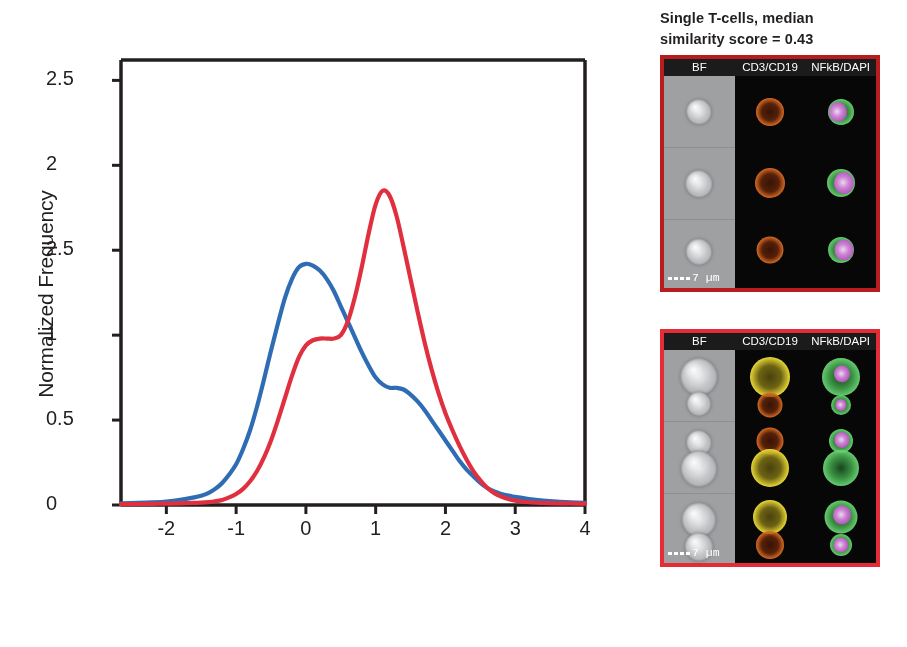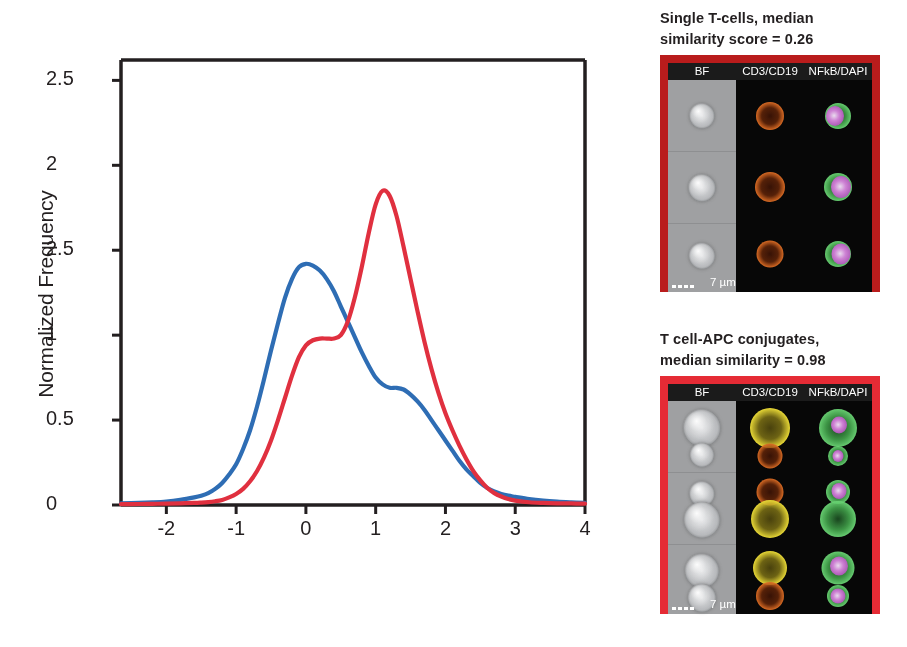--- a/index.html
+++ b/index.html
@@ -74,21 +74,21 @@
     line-height: 1.45;
     color: #231f20;
     letter-spacing: 0.1px;
     margin-bottom: 5px;
     white-space: pre-line;
   }
   .gallery {
     position: relative;
     width: 220px;
     box-sizing: border-box;
-    border: 8px solid #b91c1c;
+    border: 4px solid #b91c1c;
     background: #000;
   }
   .gallery.red-frame { border-color: #e52b35; }
 
   .gallery-header {
     display: flex;
     height: 17px;
     background: #1b1b1b;
   }
   .gallery-header .col-head {
@@ -153,23 +153,24 @@
     background:
       radial-gradient(circle at 45% 48%, rgba(244,226,248,0.95) 0%, rgba(214,130,220,0.95) 36%, rgba(186,86,196,0.9) 70%, rgba(150,60,160,0.35) 100%);
     filter: blur(0.7px);
   }
 
   .scale-bar {
     position: absolute;
     left: 4px;
     bottom: 4px;
     display: flex;
-    align-items: flex-end;
-    gap: 16px;
+    align-items: center;
+    gap: 2px;
     z-index: 5;
+    font-family: Liberation Mono, monospace;
   }
   .scale-bar .dashes {
     display: inline-block;
     width: 22px;
     height: 3px;
     background: repeating-linear-gradient(to right, #ffffff 0 4px, transparent 4px 6px);
   }
   .scale-bar .scale-text {
     color: #ffffff;
     font-size: 11.5px;
@@ -225,21 +226,21 @@
       <div class="tick-label ytick-label" style="left: 46px; top: 407.076px;">0.5</div>
       <div class="tick-label ytick-label" style="left: 46px; top: 322.153px;">1</div>
       <div class="tick-label ytick-label" style="left: 46px; top: 237.229px;">2.5</div>
       <div class="tick-label ytick-label" style="left: 46px; top: 152.305px;">2</div>
       <div class="tick-label ytick-label" style="left: 46px; top: 67.3817px;">2.5</div>
     </div>
 </div>
 
 <div class="panel-block" style="left:660px; top:8px;">
   <div class="panel-caption">Single T-cells, median
-similarity score = 0.26</div>
+similarity score = 0.43</div>
   <div class="gallery" style="height:237px;">
     <div class="gallery-header">
       <div class="col-head">BF</div>
       <div class="col-head">CD3/CD19</div>
       <div class="col-head">NFkB/DAPI</div>
     </div>
     <div class="gallery-body" style="height:212px;">
 
       <div class="img-col bf">
         <div class="cell-row" style="height:71px;">
@@ -282,22 +283,20 @@
 
       <div class="scale-bar">
         <span class="dashes"></span>
         <span class="scale-text">7 µm</span>
       </div>
     </div>
   </div>
 </div>
 
 <div class="panel-block" style="left:660px; top:329px;">
-  <div class="panel-caption">T cell-APC conjugates,
-median similarity = 0.98</div>
   <div class="gallery red-frame" style="height:238px;">
     <div class="gallery-header">
       <div class="col-head">BF</div>
       <div class="col-head">CD3/CD19</div>
       <div class="col-head">NFkB/DAPI</div>
     </div>
     <div class="gallery-body" style="height:213px;">
 
       <div class="img-col bf">
         <div class="cell-row" style="height:71px;">

